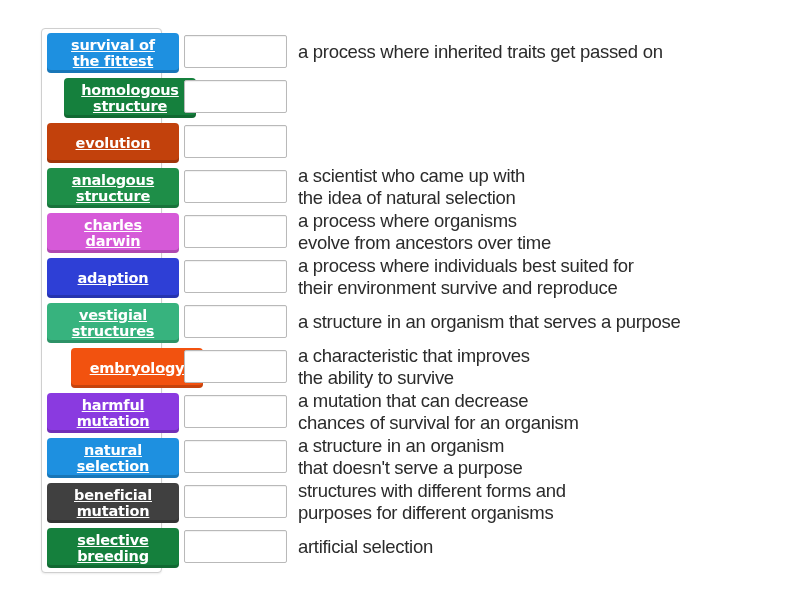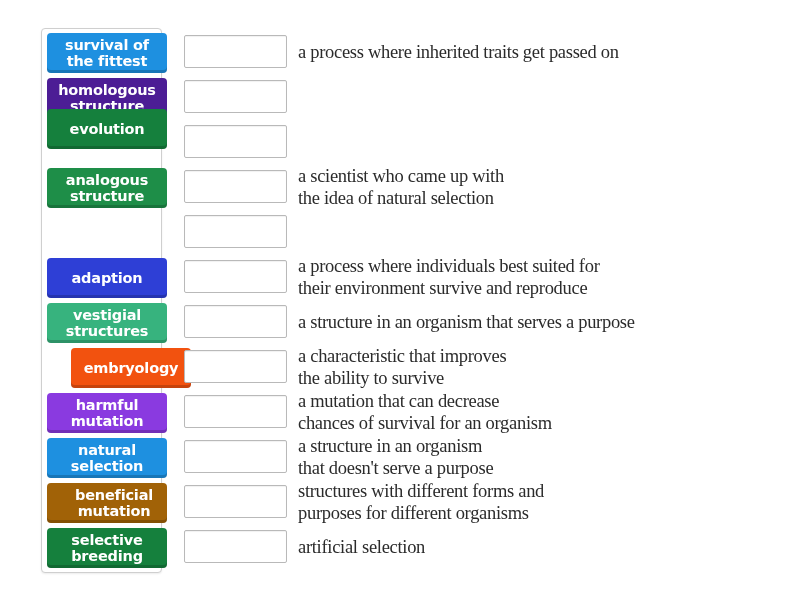--- a/index.html
+++ b/index.html
@@ -6,81 +6,85 @@
     body {
       width: 800px; height: 600px; background: #ffffff; position: relative; overflow: hidden;
       font-family: "DejaVu Sans", "Liberation Sans", sans-serif;
     }
     .tile-panel {
       position: absolute; left: 41px; top: 28px; width: 119px; height: 543px;
       border: 1px solid #cfcfcf; border-radius: 4px; background: #fff;
       box-shadow: 0 1px 2px rgba(0,0,0,0.08);
     }
     .tile {
-      position: absolute; left: 5px; width: 120px; height: 40px;
+      position: absolute; left: 5px; width: 132px; height: 40px;
       border-radius: 4px; color: #fff; font-weight: bold; font-size: 14.5px;
       line-height: 16px; text-align: center; display: flex; align-items: center; justify-content: center;
-      box-sizing: border-box; padding: 0 14px;
+      box-sizing: border-box; padding: 0 3px;
       box-shadow: inset 0 -3px 0 rgba(0,0,0,0.18);
-      cursor: grab; letter-spacing: -0.2px;
+      cursor: grab; letter-spacing: -0.2px; text-decoration: underline;
     }
     .row {
       position: absolute; left: 184px; height: 40px; width: 600px;
     }
     .drop-box {
       position: absolute; left: 0; top: 3px; width: 103px; height: 33px;
       border: 1px solid #b9b9b9; border-radius: 2px; background: #fff; box-sizing: border-box;
       box-shadow: inset 0 1px 1px rgba(0,0,0,0.06);
     }
     .definition {
       position: absolute; left: 114px; top: 0; height: 40px; width: 480px;
       display: flex; align-items: center;
       color: #2b2b2b; font-size: 18.5px; line-height: 22px;
-      font-family: Liberation Serif, serif; letter-spacing: -0.3px;
+      font-family: Liberation Sans, sans-serif; letter-spacing: -0.3px;
       white-space: pre-line;
     }
   </style>
 </head>
 <body>
 
 <div class="tile-panel">
   <div class="tile" style="top: 4px; background: rgb(30, 144, 224);">
       <span style="white-space:pre-line">survival of
 the fittest</span>
     </div>
-  <div class="tile" style="top: 49px; background: #4c1d95;">
+  <div class="tile" style="top: 49px; background: #15803d; margin-left: 17px;">
       <span style="white-space:pre-line">homologous
 structure</span>
     </div>
-  <div class="tile" style="top: 80px; background: #15803d;">
+  <div class="tile" style="top: 94px; background: #c2410c;">
       <span style="white-space:pre-line">evolution</span>
     </div>
   <div class="tile" style="top: 139px; background: rgb(30, 142, 72);">
       <span style="white-space:pre-line">analogous
 structure</span>
+    </div>
+  <div class="tile" style="top: 184px; background: rgb(214, 90, 216);">
+      <span style="white-space:pre-line">charles
+darwin</span>
     </div>
   <div class="tile" style="top: 274px; background: rgb(55, 179, 126);">
       <span style="white-space:pre-line">vestigial
 structures</span>
     </div>
   <div class="tile" style="top: 229px; background: rgb(46, 63, 214);">
       <span style="white-space:pre-line">adaption</span>
     </div>
   <div class="tile" style="top: 319px; background: rgb(242, 82, 15); margin-left: 24px;">
       <span style="white-space:pre-line">embryology</span>
     </div>
   <div class="tile" style="top: 364px; background: rgb(138, 58, 224); text-align: center;">
       <span style="white-space:pre-line">harmful
 mutation</span>
     </div>
   <div class="tile" style="top: 409px; background: rgb(30, 144, 224); justify-content: center;">
       <span style="white-space:pre-line">natural
 selection</span>
     </div>
-  <div class="tile" style="top: 454px; background: #a16207; justify-content: flex-end;">
+  <div class="tile" style="top: 454px; background: #404040;">
       <span style="white-space:pre-line">beneficial
 mutation</span>
     </div>
   <div class="tile" style="top: 499px; background: #15803d;">
       <span style="white-space:pre-line">selective
 breeding</span>
     </div>
 </div>
 
 <div class="row" style="top:32px">
@@ -93,20 +97,22 @@
 <div class="row" style="top:122px">
   <div class="drop-box"></div>
 </div>
 <div class="row" style="top:167px">
   <div class="drop-box"></div>
   <div class="definition">a scientist who came up with
 the idea of natural selection</div>
 </div>
 <div class="row" style="top:212px">
   <div class="drop-box"></div>
+  <div class="definition">a process where organisms
+evolve from ancestors over time</div>
 </div>
 <div class="row" style="top:257px">
   <div class="drop-box"></div>
   <div class="definition">a process where individuals best suited for
 their environment survive and reproduce</div>
 </div>
 <div class="row" style="top:302px">
   <div class="drop-box"></div>
   <div class="definition">a structure in an organism that serves a purpose</div>
 </div>

